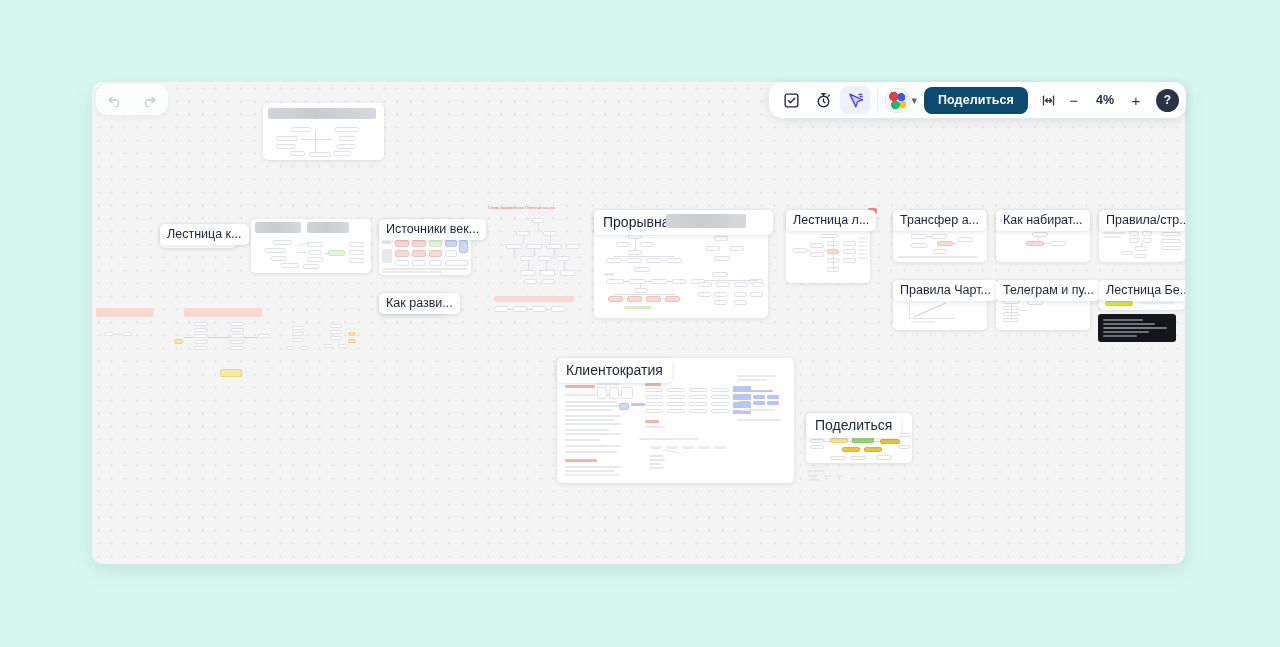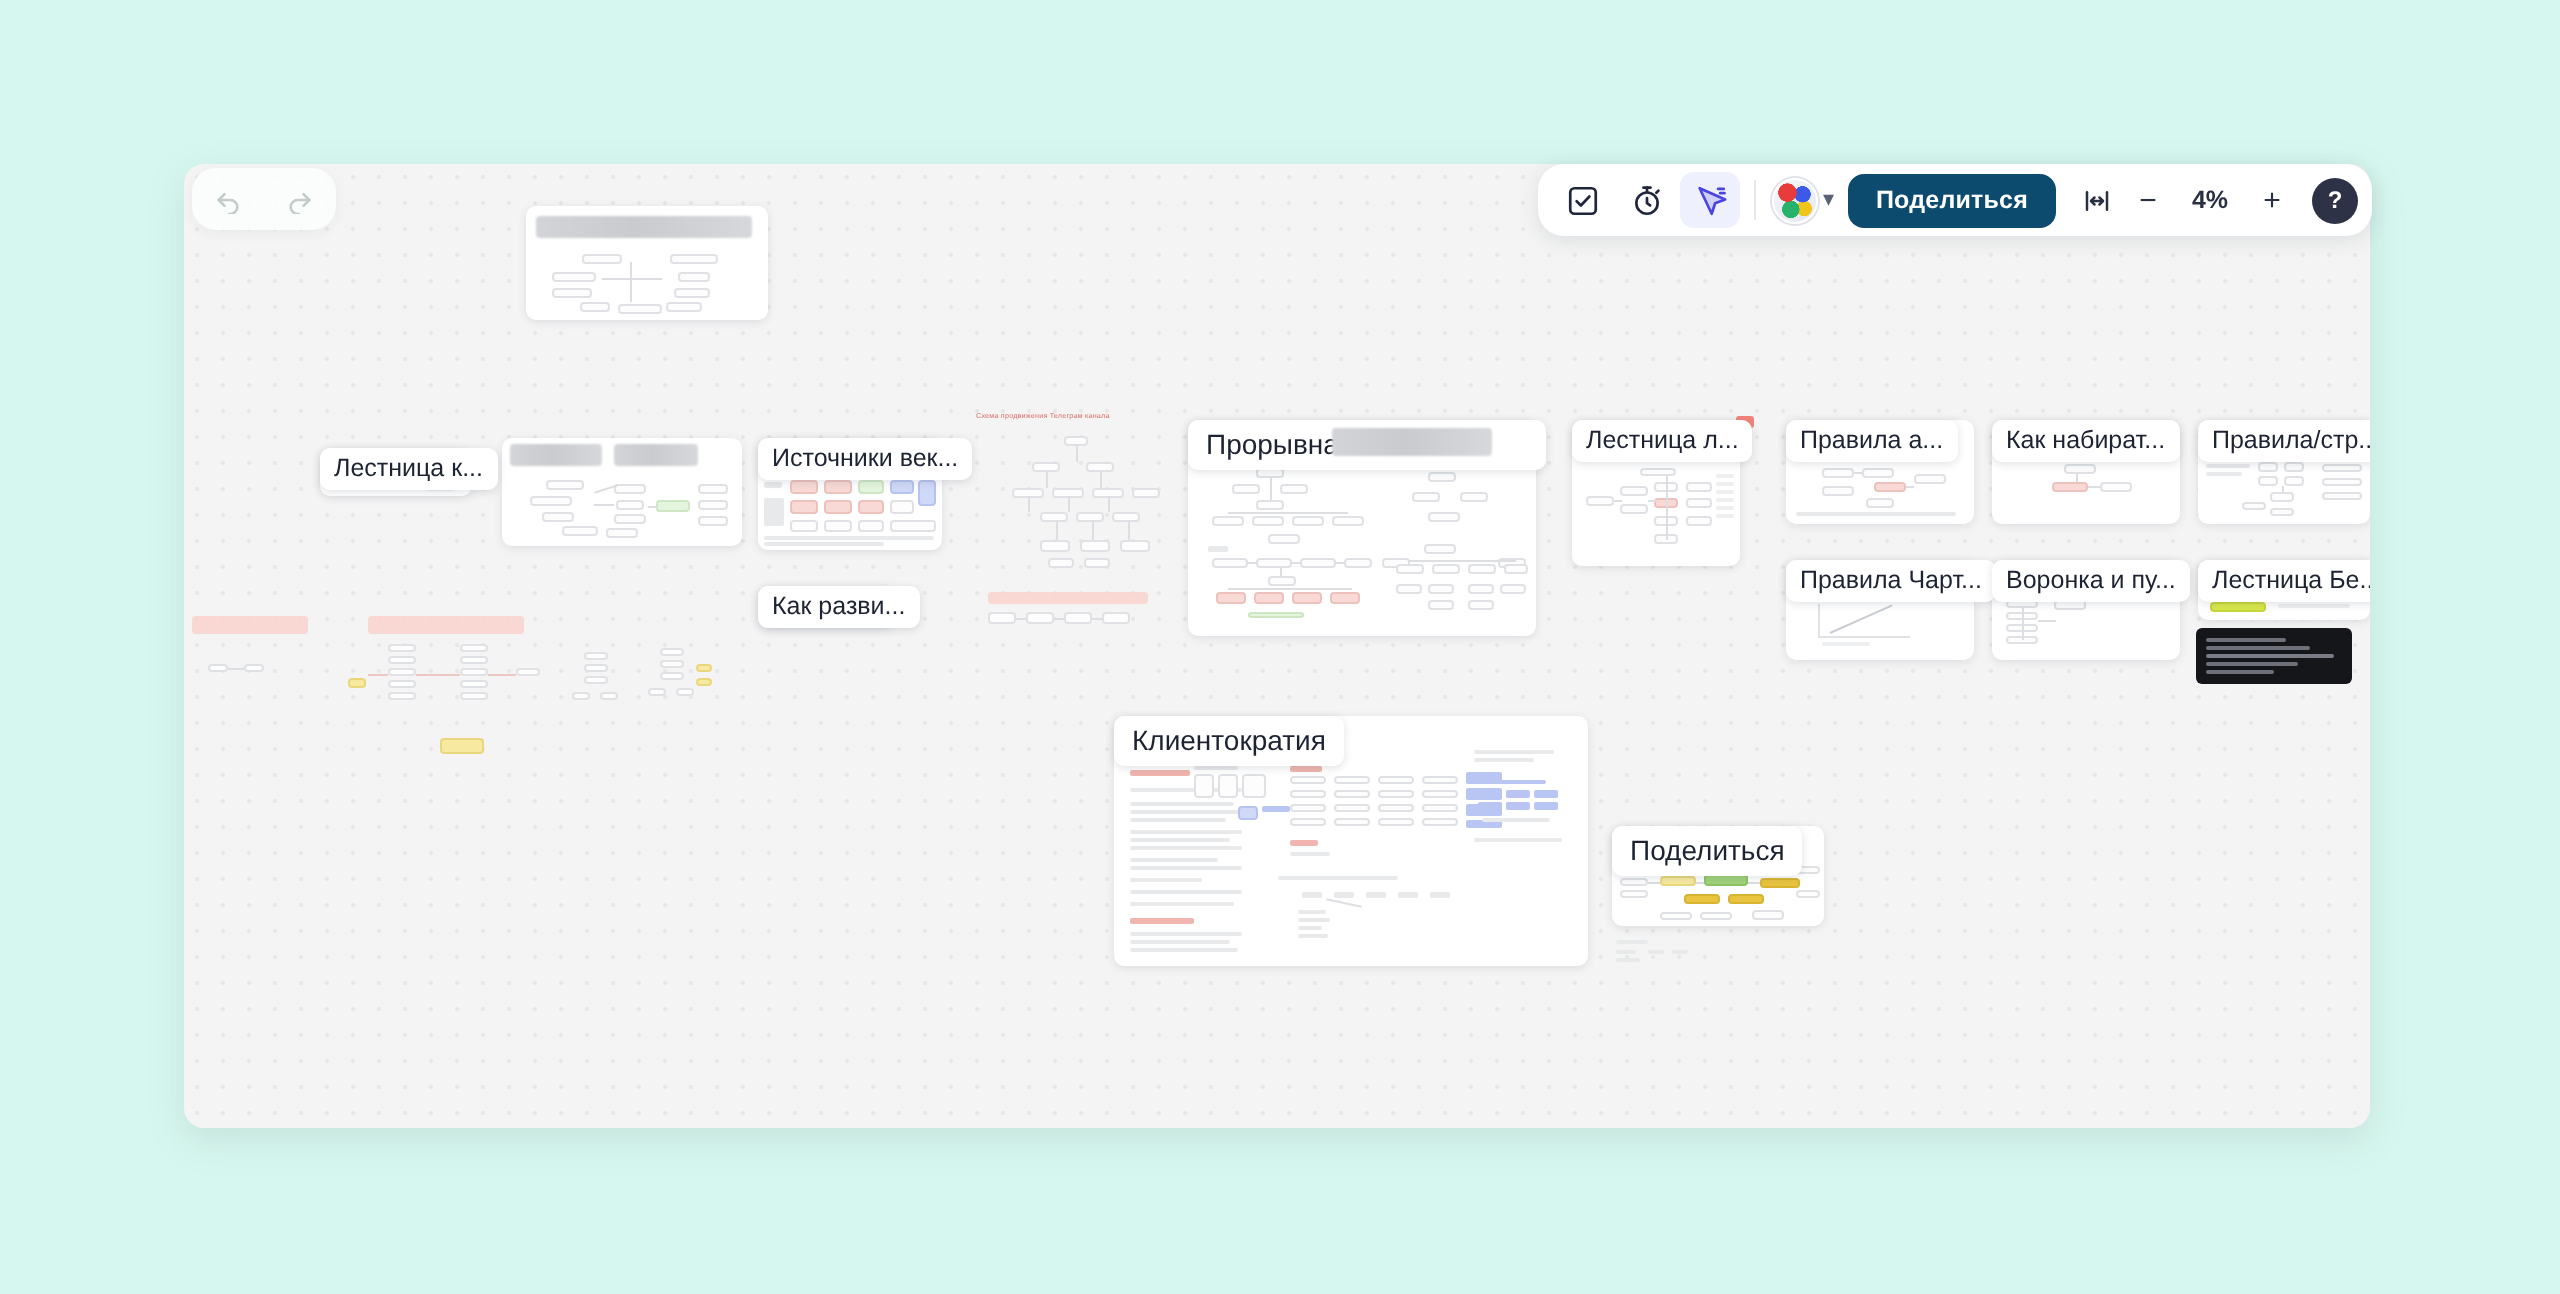--- a/index.html
+++ b/index.html
@@ -360,21 +360,21 @@
       <div class="txt lt" style="left:72px; top:39px; width:9px; height:2px;"></div>
       <div class="txt lt" style="left:72px; top:43px; width:9px; height:2px;"></div>
       <div class="txt lt" style="left:72px; top:47px; width:9px; height:2px;"></div>
       <div class="ln" style="left:21px; top:40px; width:4px; height:1px;"></div>
       <div class="ln" style="left:38px; top:40px; width:4px; height:1px;"></div>
       <div class="ln" style="left:47px; top:28px; width:1px; height:32px;"></div>
     </div>
 
     <div class="obj" style="left:801px; top:128px;">
       <div class="card" style="position:absolute; left:0; top:0; width:94px; height:52px;"></div>
-      <div class="title-chip" style="left:0; top:0;">Правила а...</div>
+      <div class="title-chip" style="left:0; top:0;">Трансфер а...</div>
       <div class="nd" style="left:18px; top:24px; width:16px; height:5px;"></div>
       <div class="nd" style="left:38px; top:24px; width:16px; height:5px;"></div>
       <div class="nd r" style="left:44px; top:31px; width:16px; height:5px;"></div>
       <div class="nd" style="left:64px; top:27px; width:16px; height:5px;"></div>
       <div class="nd" style="left:18px; top:33px; width:16px; height:5px;"></div>
       <div class="nd" style="left:40px; top:39px; width:14px; height:5px;"></div>
       <div class="ln" style="left:34px; top:26px; width:4px; height:1px;"></div>
       <div class="ln" style="left:60px; top:33px; width:4px; height:1px;"></div>
       <div class="txt" style="left:5px; top:46px; width:80px; height:2px;"></div>
     </div>
@@ -411,21 +411,21 @@
       <div class="card" style="position:absolute; left:0; top:0; width:94px; height:50px;"></div>
       <div class="title-chip" style="left:0; top:0;">Правила Чарт...</div>
       <div class="ln" style="left:16px; top:38px; width:46px; height:1px; background:#e0e2e5;"></div>
       <div class="ln" style="left:16px; top:22px; width:1px; height:17px; background:#e0e2e5;"></div>
       <div class="ln" style="left:22px; top:36px; width:34px; height:1px; background:#c9cdd3; transform:rotate(-24deg); transform-origin:left center;"></div>
       <div class="txt lt" style="left:18px; top:41px; width:24px; height:2px;"></div>
     </div>
 
     <div class="obj" style="left:904px; top:198px;">
       <div class="card" style="position:absolute; left:0; top:0; width:94px; height:50px;"></div>
-      <div class="title-chip" style="left:0; top:0;">Воронка и пу...</div>
+      <div class="title-chip" style="left:0; top:0;">Телеграм и пу...</div>
       <div class="nd" style="left:7px; top:20px; width:16px; height:4px;"></div>
       <div class="nd" style="left:7px; top:26px; width:16px; height:4px;"></div>
       <div class="nd" style="left:7px; top:32px; width:16px; height:4px;"></div>
       <div class="nd" style="left:7px; top:38px; width:16px; height:4px;"></div>
       <div class="nd" style="left:31px; top:20px; width:16px; height:5px;"></div>
       <div class="ln" style="left:23px; top:30px; width:9px; height:1px;"></div>
       <div class="ln" style="left:15px; top:24px; width:1px; height:16px;"></div>
     </div>
 
     <div class="obj" style="left:1007px; top:198px;">

